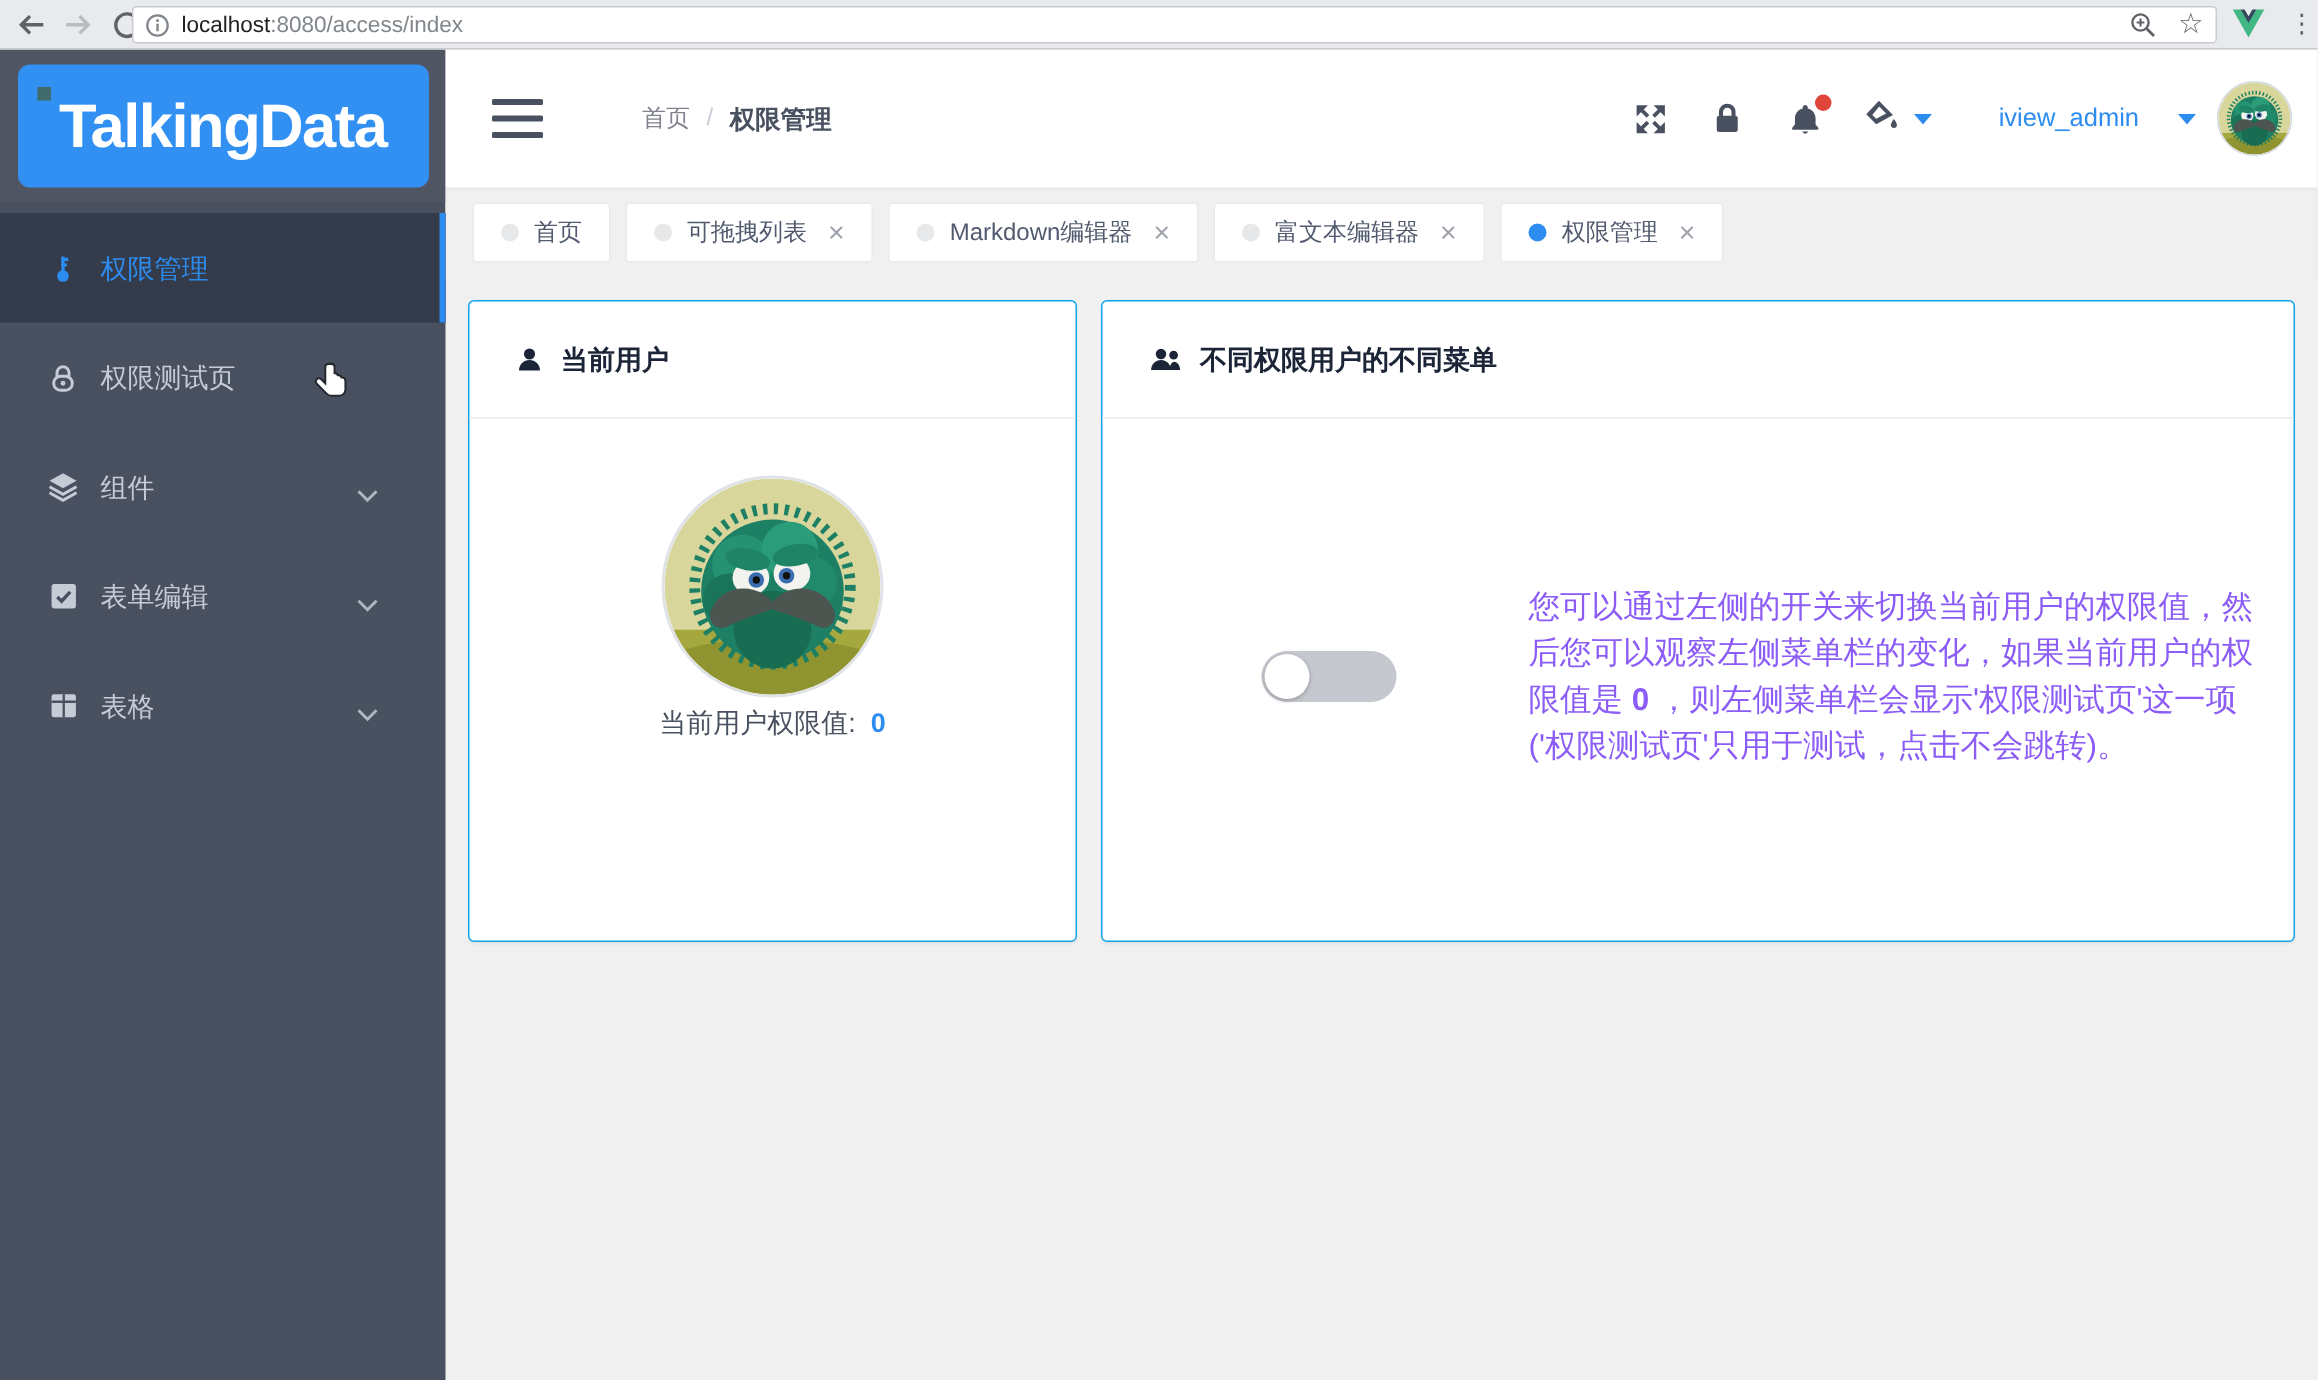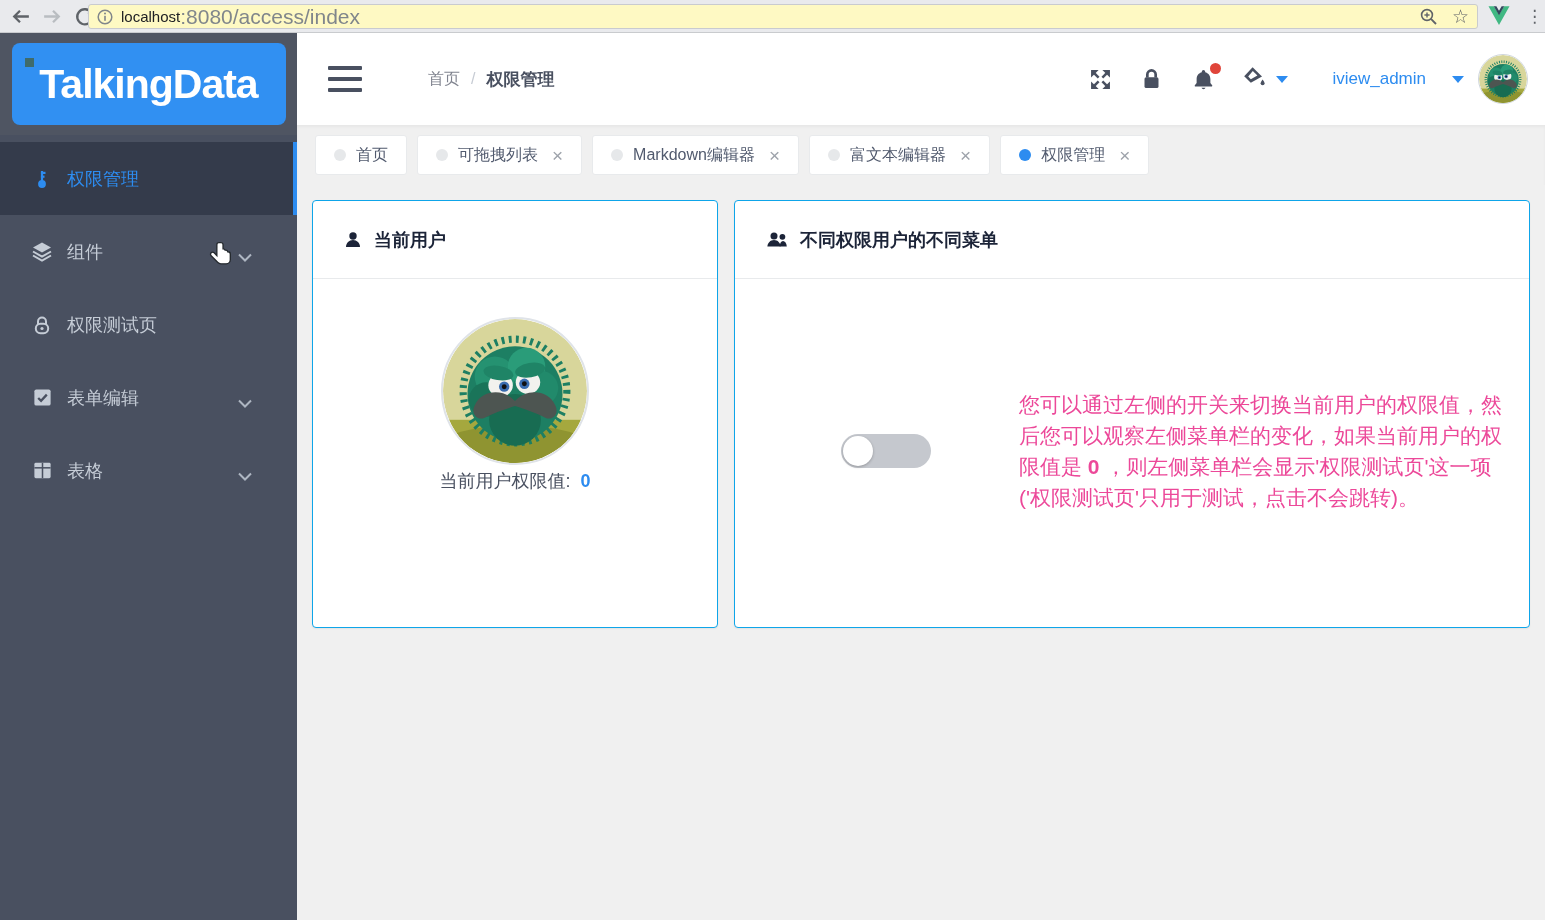--- a/index.html
+++ b/index.html
@@ -3,24 +3,24 @@
 <meta charset="utf-8">
 <style>
   * { margin:0; padding:0; box-sizing:border-box; }
   html,body { width:1545px; height:920px; overflow:hidden; }
   body { font-family:"Liberation Sans","DejaVu Sans",sans-serif; background:#f0f0f0; position:relative; }
 
   
   .browser-bar { height:33px; background:#e9eaed; border-bottom:1px solid #c9cbce; position:relative; }
   .chrome-btns { position:absolute; left:8px; top:0; height:33px; display:flex; align-items:center; gap:8px; }
   .chrome-btn { width:24px; height:24px; display:flex; align-items:center; justify-content:center; cursor:pointer; }
-  .url-bar { position:absolute; left:88px; top:4px; width:1390px; height:25px; background:#fef9c3;
+  .url-bar { position:absolute; left:88px; top:4px; width:1390px; height:25px; background:#ffffff;
              border:1px solid #c9cbcf; border-radius:3px; display:flex; align-items:center; padding:0 8px; }
   .url-host { font-size:15px; color:#202124; margin-left:8px; }
-  .url-path { font-size:21px; color:#80868b; }
+  .url-path { font-size:15px; color:#80868b; }
   .url-spacer { flex:1; }
   .star-glyph { font-size:19px; color:#5f6368; cursor:pointer; margin-left:14px; line-height:1; }
   .vue-btn { position:absolute; left:1487px; top:5px; cursor:pointer; }
   .dots-glyph { position:absolute; left:1526px; top:6px; font-size:17px; color:#5f6368; letter-spacing:0; cursor:pointer; }
 
   
   .app { display:flex; height:887px; }
 
   
   .sidebar { width:297px; flex-shrink:0; background:#495060; }
@@ -78,21 +78,21 @@
   .card-user-body { text-align:center; }
   .avatar-lg { width:148px; height:148px; border-radius:50%; border:2px solid #dfe3e8; margin-top:38px; overflow:hidden; }
   .perm-line { font-size:18px; color:#495060; }
   .perm-value { color:#2d8cf0; font-weight:bold; margin-left:10px; }
   .card-menu-body { position:relative; height:349px; }
   .switch { position:absolute; left:106px; top:155px; width:90px; height:34px; border-radius:17px;
             background:#c5c8ce; cursor:pointer; }
   .switch-knob { position:absolute; left:2px; top:2px; width:30px; height:30px; border-radius:50%;
                  background:#fff; box-shadow:0 1px 3px rgba(0,0,0,0.25); }
   .perm-desc { position:absolute; left:284px; top:110px; width:496px; font-size:21px; line-height:31px;
-               color:#ec4899; }
+               color:#8b5cf6; }
   .perm-desc b { font-weight:bold; }
 
   .cursor { position:absolute; left:209px; top:240px; z-index:99; pointer-events:none; }
 </style>
 </head>
 <body>
 
 <svg width="0" height="0" style="position:absolute">
   <defs>
     <symbol id="monster-avatar" viewBox="0 0 100 100">
@@ -187,43 +187,43 @@
             <rect x="9.9" y="3" width="2.2" height="10" fill="#2d8cf0"></rect>
             <rect x="9.9" y="3.8" width="4.6" height="2.2" fill="#2d8cf0"></rect>
             <rect x="9.9" y="7.6" width="3.6" height="2.2" fill="#2d8cf0"></rect>
           </svg>
         </span>
         <span>权限管理</span>
       </div>
 
       <div class="menu-item">
         <span class="mi-icon">
+          <svg width="22" height="22" viewBox="0 0 22 22">
+            <path d="M7 10 V7.5 a4 4 0 0 1 8 0 V10" fill="none" stroke="#c5ccd6" stroke-width="2"></path>
+            <rect x="4.8" y="9.8" width="12.4" height="9.4" rx="4.6" fill="none" stroke="#c5ccd6" stroke-width="2"></rect>
+            <circle cx="11" cy="14.5" r="1.6" fill="#c5ccd6"></circle>
+          </svg>
+        </span>
+        <span>权限测试页</span>
+      </div>
+
+      <div class="menu-item">
+        <span class="mi-icon">
           <svg width="22" height="23" viewBox="0 0 22 23">
             <polygon points="11,2.5 20,7.5 11,12.5 2,7.5" fill="#c5ccd6"></polygon>
             <path d="M2 11.5 L11 16.5 L20 11.5" fill="none" stroke="#c5ccd6" stroke-width="2"></path>
             <path d="M2 15.5 L11 20.5 L20 15.5" fill="none" stroke="#c5ccd6" stroke-width="2"></path>
           </svg>
         </span>
         <span>组件</span>
         <span class="chev">
           <svg width="16" height="10" viewBox="0 0 16 10">
               <path d="M2 1.5 L8 7.5 L14 1.5" stroke="#aeb6c2" stroke-width="2" fill="none"></path>
             </svg>
         </span>
-      </div>
-
-      <div class="menu-item">
-        <span class="mi-icon">
-          <svg width="22" height="22" viewBox="0 0 22 22">
-            <path d="M7 10 V7.5 a4 4 0 0 1 8 0 V10" fill="none" stroke="#c5ccd6" stroke-width="2"></path>
-            <rect x="4.8" y="9.8" width="12.4" height="9.4" rx="4.6" fill="none" stroke="#c5ccd6" stroke-width="2"></rect>
-            <circle cx="11" cy="14.5" r="1.6" fill="#c5ccd6"></circle>
-          </svg>
-        </span>
-        <span>权限测试页</span>
       </div>
 
       <div class="menu-item">
         <span class="mi-icon">
           <svg width="21" height="21" viewBox="0 0 22 22">
             <rect x="2.5" y="2.5" width="17" height="17" rx="2" fill="#c5ccd6"></rect>
             <path d="M6.5 11.5 l3 3 6-6.5" stroke="#495060" stroke-width="2.4" fill="none"></path>
           </svg>
         </span>
         <span>表单编辑</span>

